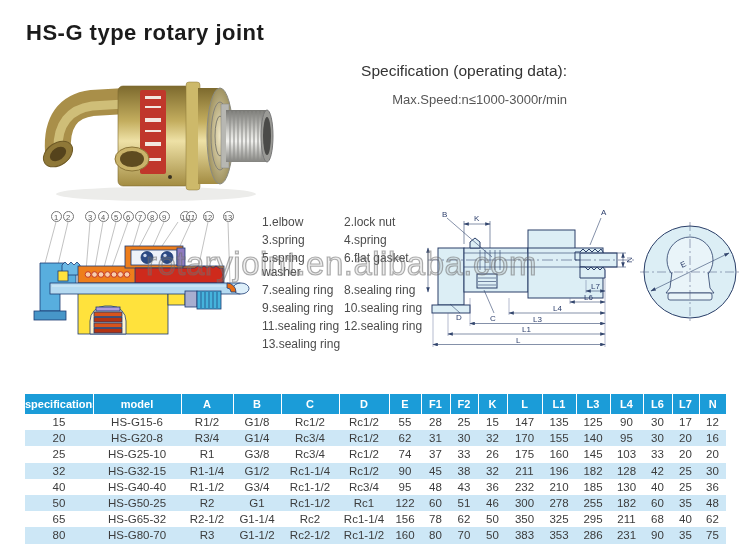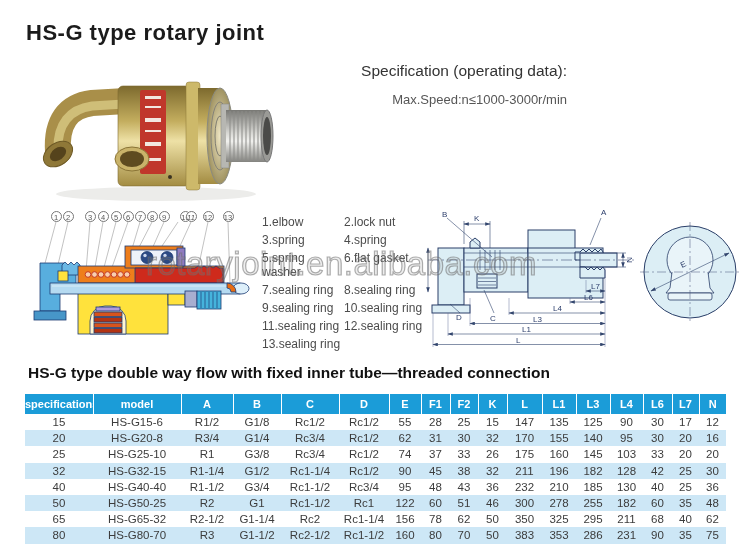--- a/index.html
+++ b/index.html
@@ -298,21 +298,20 @@
       <text x="133" y="111">L4</text>
       <text x="113" y="121.5">L3</text>
       <text x="102" y="132">L1</text>
       <text x="96" y="142.5">L</text>
       <text x="262" y="68" transform="rotate(-26 262 68)">E</text>
     </g>
   </svg>
 
   <div class="watermark">rotaryjoint.en.alibaba.com</div>
 
-  <h2 class="tbl-h">HS-G type double way flow with fixed inner tube—threaded connection</h2>
   <div class="tblwrap">
     <table id="spec-table">
       <colgroup>
           <col style="width: 68px;">
           <col style="width: 88px;">
           <col style="width: 52px;">
           <col style="width: 48px;">
           <col style="width: 58px;">
           <col style="width: 50px;">
           <col style="width: 32px;">

